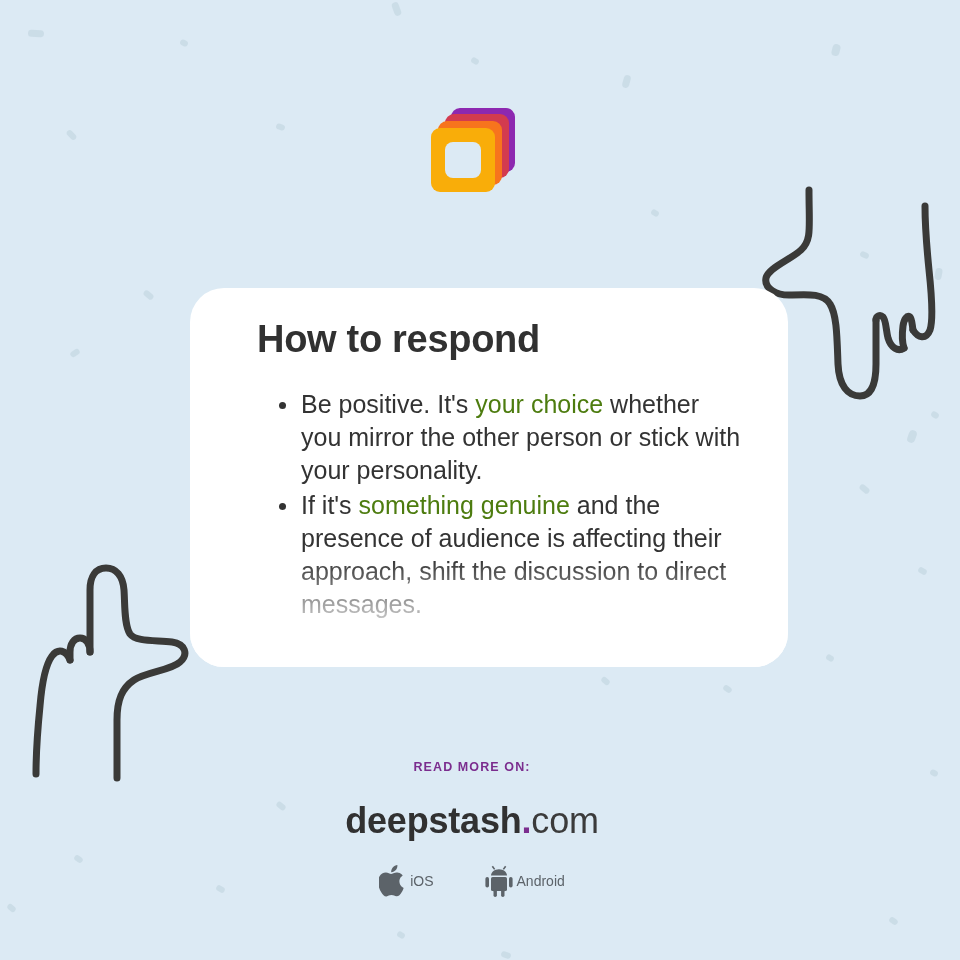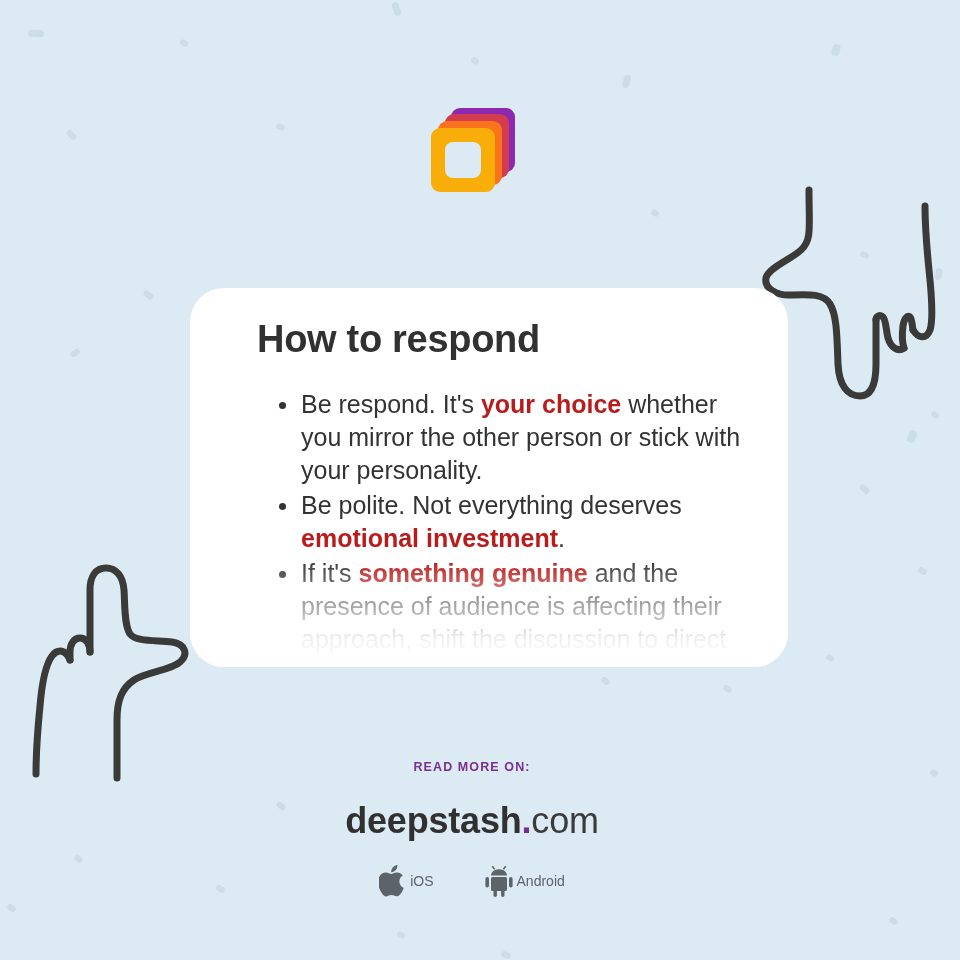--- a/index.html
+++ b/index.html
@@ -117,21 +117,21 @@
   .bullets li::before {
     content: "";
     position: absolute;
     left: 0;
     top: 14px;
     width: 7px;
     height: 7px;
     border-radius: 50%;
     background: #333333;
   }
-  .bullets b { font-weight: bold; color: #b91c1c; }
+  .bullets b { font-weight: normal; color: #4d7c0f; }
 
   
   .card-fade {
     position: absolute;
     left: 0;
     right: 0;
     bottom: 0;
     height: 108px;
     background: linear-gradient(to bottom,
       rgba(255,255,255,0) 0%,
@@ -247,22 +247,21 @@
         <path d="M68 92 C68 84 64 78 58 78 C52 78 48 84 48 92 L48 100"></path>
         <path d="M48 100 C44 90 36 88 30 96 C24 104 20 122 18 146 C15 176 14 196 14 214"></path>
       </g>
     </svg>
   </div>
 
   <div class="card">
     <div class="card-inner">
       <h1 class="card-title">How to respond</h1>
       <ul class="bullets">
-          <li><span>Be respond. It's </span><b>your choice</b><span> whether you mirror the other person or stick with your personality.</span></li>
-          <li><span>Be polite. Not everything deserves </span><b>emotional investment</b><span>.</span></li>
+          <li><span>Be positive. It's </span><b>your choice</b><span> whether you mirror the other person or stick with your personality.</span></li>
           <li><span>If it's </span><b>something genuine</b><span> and the presence of audience is affecting their approach, shift the discussion to direct messages.</span></li>
         </ul>
     </div>
     <div class="card-fade"></div>
   </div>
 
   <div class="footer">
     <p class="read-more">READ MORE ON:</p>
 
     <div class="wordmark">

